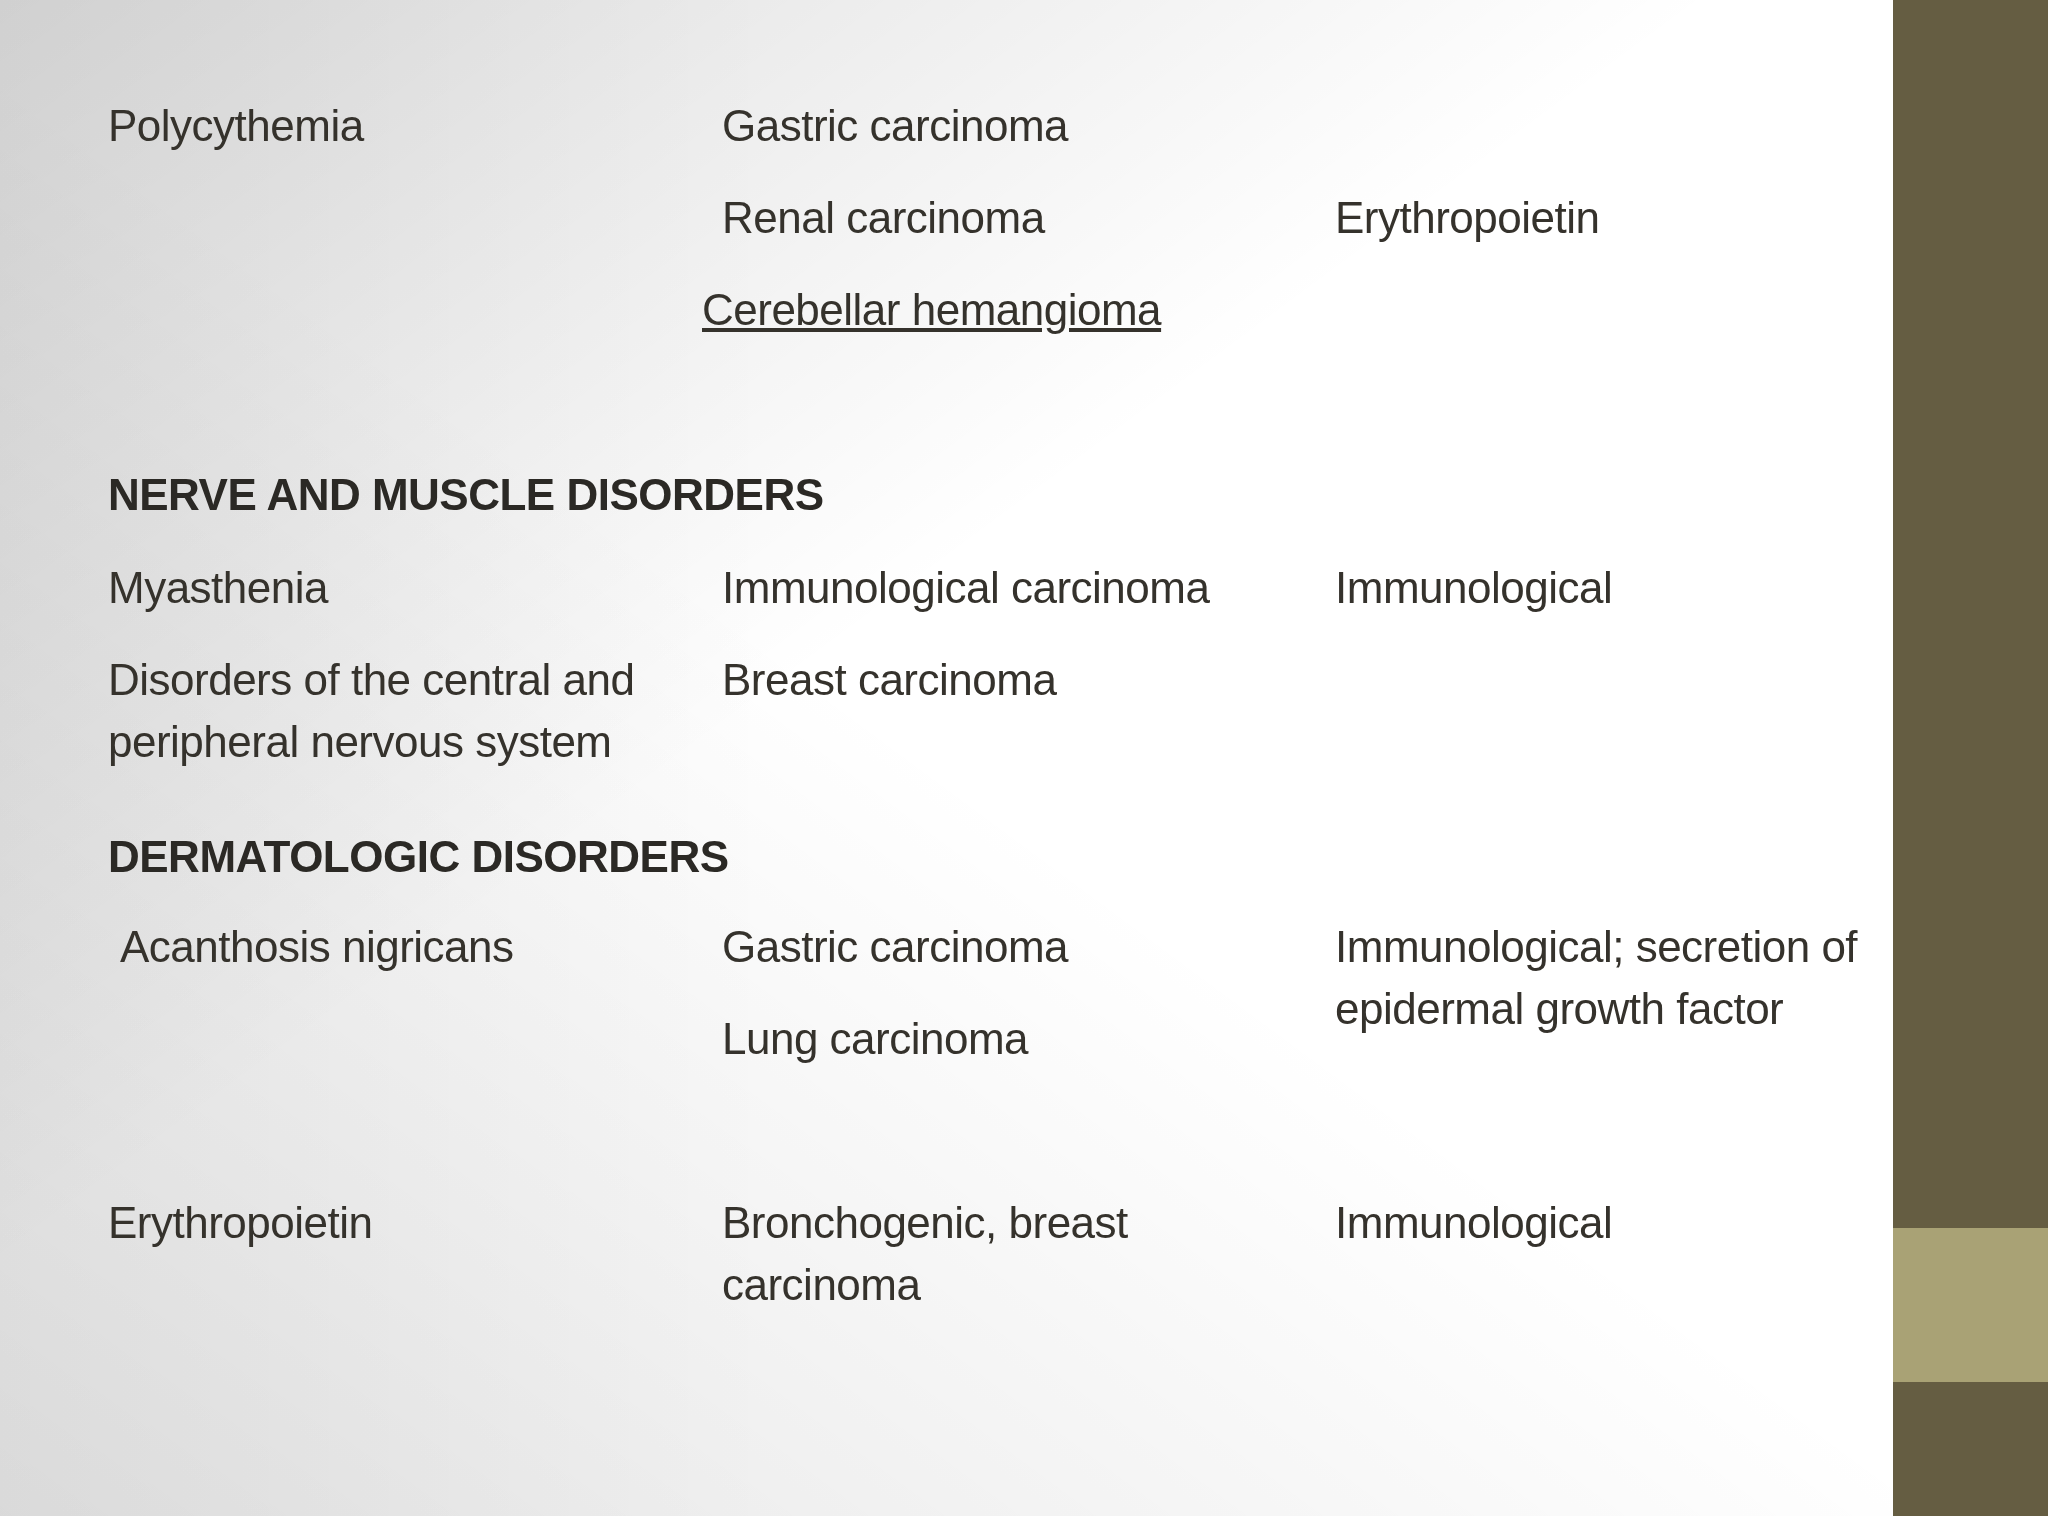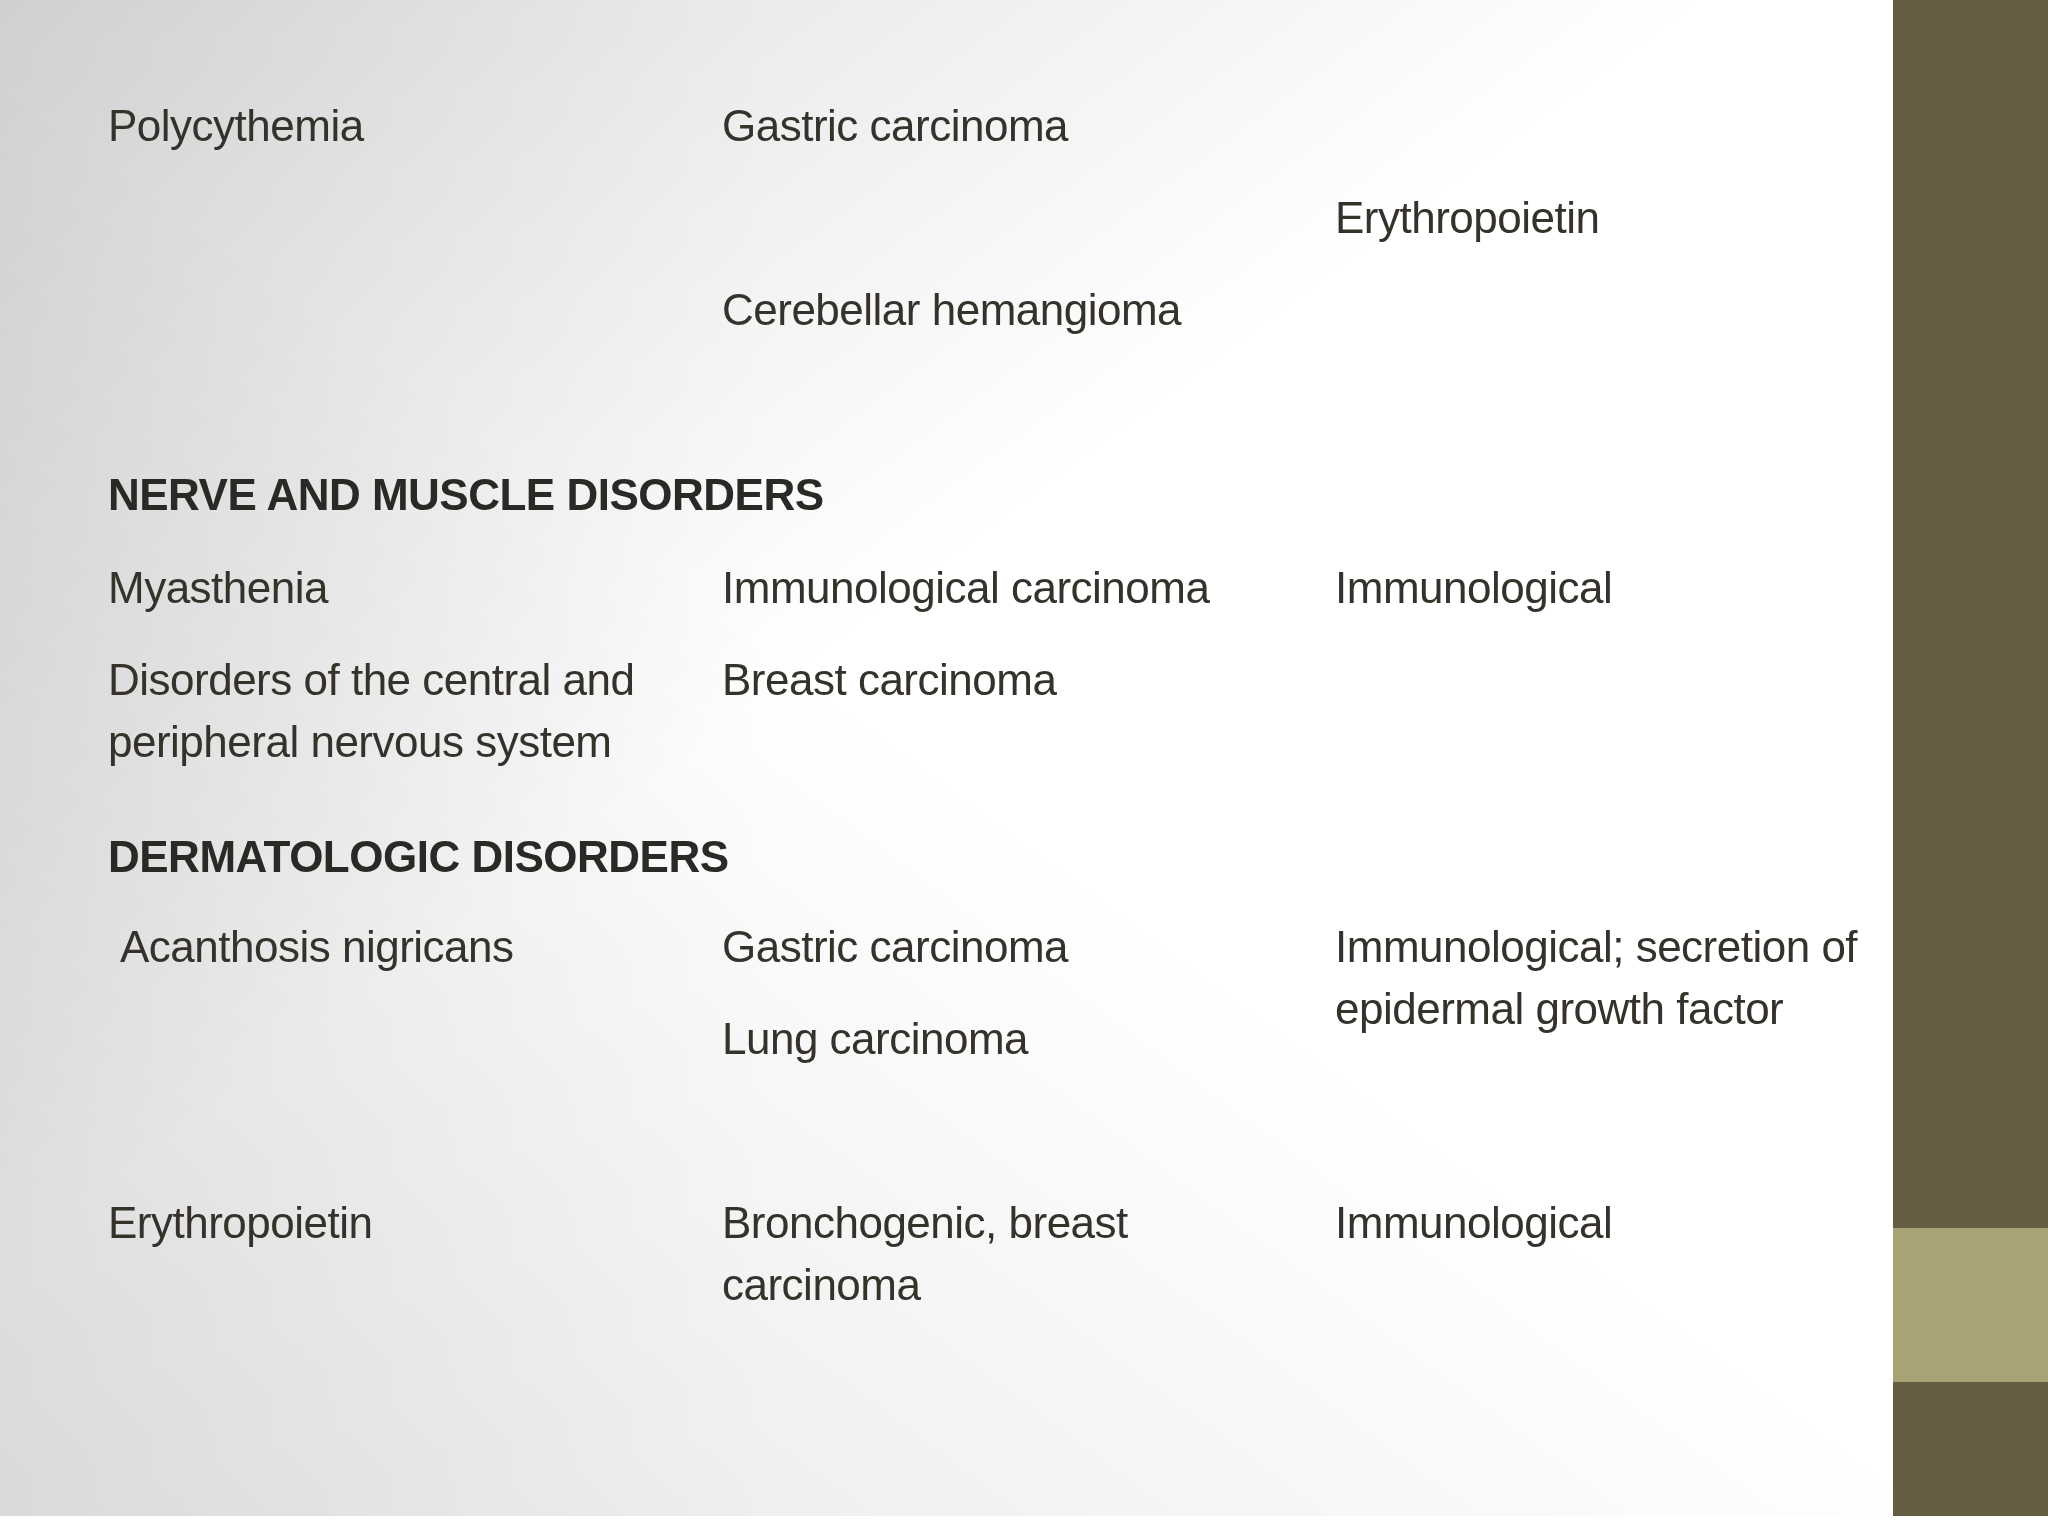--- a/index.html
+++ b/index.html
@@ -57,22 +57,23 @@
 </head>
 <body>
 
 <div class="slide">
 
   <div class="side-band"></div>
   <div class="side-band-accent"></div>
 
   <div class="txt" style="left:108px; top:95px;">Polycythemia</div>
   <div class="txt" style="left:722px; top:95px;">Gastric carcinoma</div>
+  <div class="txt" style="left:722px; top:187px;">Renal carcinoma</div>
   <div class="txt" style="left:1335px; top:187px;">Erythropoietin</div>
-  <div class="txt" style="left:722px; top:279px;">Cerebellar hemangioma</div>
+  <div class="txt" style="left:702px; top:279px;text-decoration:underline;">Cerebellar hemangioma</div>
 
   <div class="txt section-header" style="left:108px; top:464px;">NERVE AND MUSCLE DISORDERS</div>
 
   <div class="txt" style="left:108px; top:557px;">Myasthenia</div>
   <div class="txt" style="left:722px; top:557px;">Immunological carcinoma</div>
   <div class="txt" style="left:1335px; top:557px;">Immunological</div>
 
   <div class="txt wrap" style="left:108px; top:649px; width:600px;">Disorders of the central and peripheral nervous system</div>
   <div class="txt" style="left:722px; top:649px;">Breast carcinoma</div>
 

